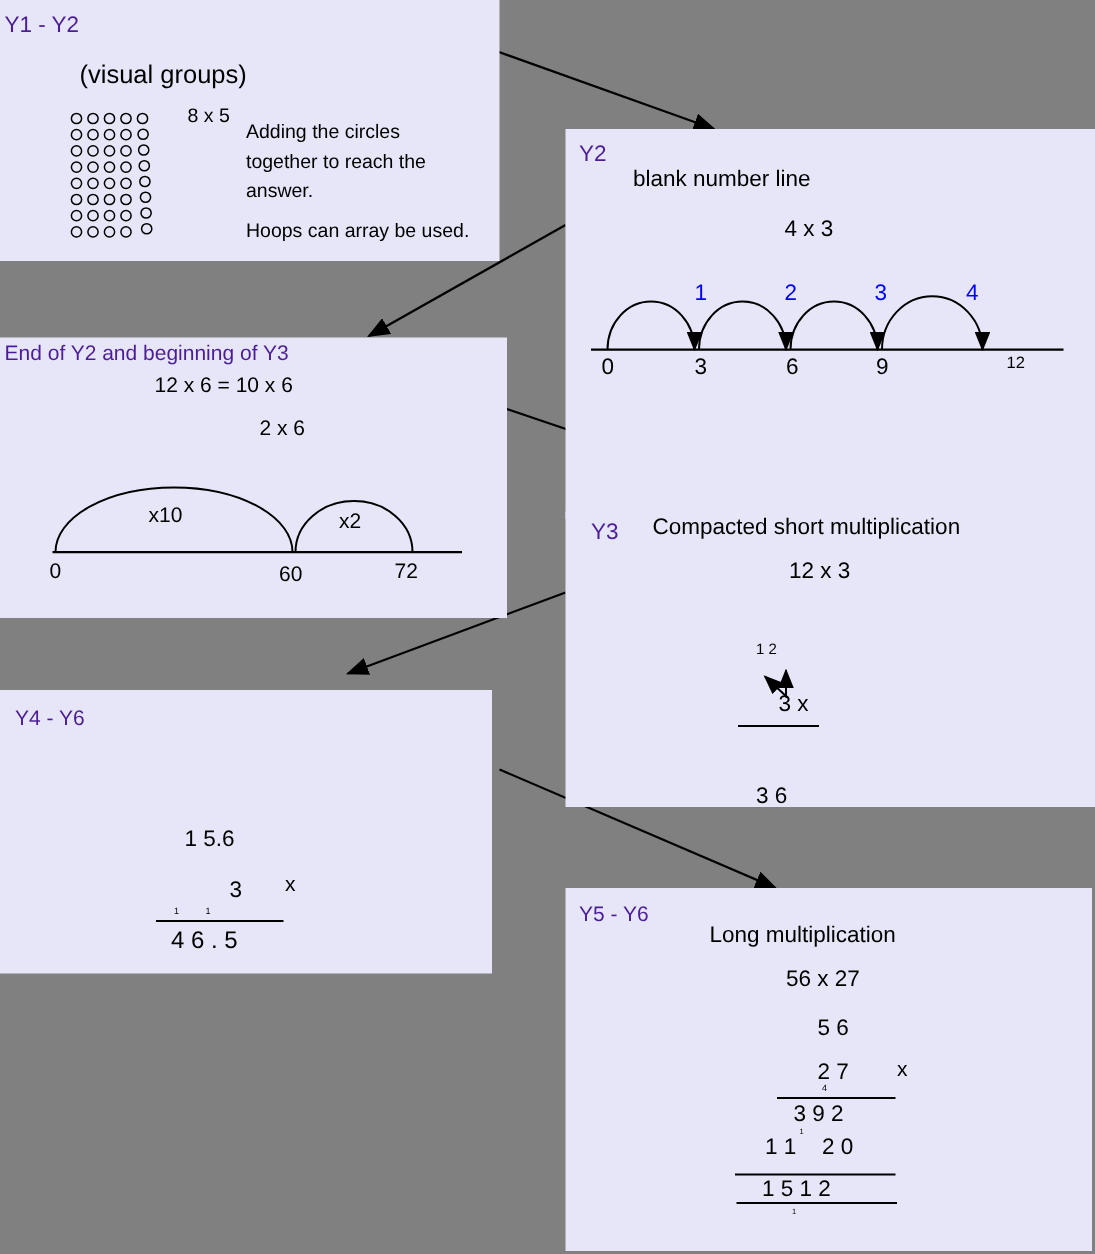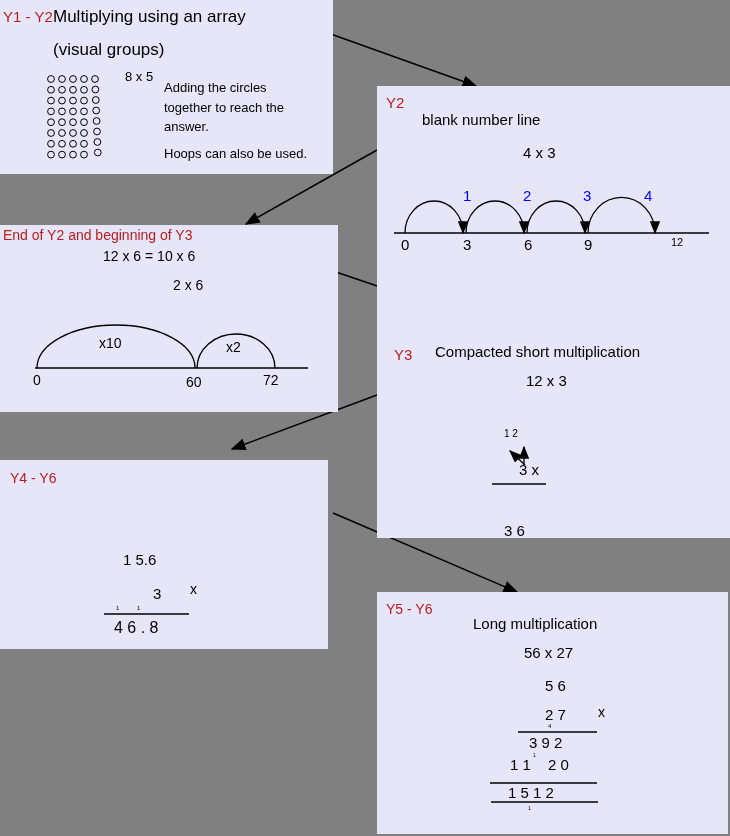--- a/index.html
+++ b/index.html
@@ -1,20 +1,20 @@
 <!DOCTYPE html>
 <html><head>
   <meta charset="utf-8">
   <style>
     html, body { margin:0; padding:0; }
     body { width:730px; height:836px; background:#808080; position:relative; overflow:hidden;
       font-family:"Liberation Sans", sans-serif; color:#000; }
     .panel { position:absolute; background:#e6e6f8; }
     .abs { position:absolute; white-space:nowrap; }
-    .red { color:#b91c1c; }
+    .red { color:#4c1d95; }
     .blue { color:#0000ff; }
     .comic { font-family:Liberation Sans, sans-serif; }
     svg { position:absolute; left:0; top:0; overflow:visible; }
   </style>
 </head>
 <body>
 
 <svg width="730" height="836">
   <defs>
     <marker id="ah" markerWidth="10" markerHeight="8" refX="9" refY="4" orient="auto">
@@ -23,21 +23,20 @@
   </defs>
   <line x1="328" y1="33" x2="476" y2="86" stroke="#000" stroke-width="1.5" marker-end="url(#ah)"></line>
   <line x1="377" y1="150" x2="246" y2="224" stroke="#000" stroke-width="1.5" marker-end="url(#ah)"></line>
   <line x1="333" y1="271" x2="498" y2="327" stroke="#000" stroke-width="1.5" marker-end="url(#ah)"></line>
   <line x1="377" y1="395" x2="232" y2="449" stroke="#000" stroke-width="1.5" marker-end="url(#ah)"></line>
   <line x1="333" y1="513" x2="517" y2="592" stroke="#000" stroke-width="1.5" marker-end="url(#ah)"></line>
 </svg>
 
 <div class="panel" style="left:0;top:0;width:333px;height:174px;">
   <div class="abs red" style="left:3px;top:8px;font-size:15px;">Y1 - Y2</div>
-  <div class="abs" style="left:53px;top:7px;font-size:17px;">Multiplying using an array</div>
   <div class="abs" style="left:53px;top:40px;font-size:17px;">(visual groups)</div>
   <div class="abs" style="left:125px;top:69px;font-size:13px;">8 x 5</div>
   <svg width="333" height="174" id="arr">
       <circle cx="51" cy="79" r="3.4" fill="none" stroke="#000" stroke-width="1"></circle>
       <circle cx="62" cy="79" r="3.4" fill="none" stroke="#000" stroke-width="1"></circle>
       <circle cx="73" cy="79" r="3.4" fill="none" stroke="#000" stroke-width="1"></circle>
       <circle cx="84" cy="79" r="3.4" fill="none" stroke="#000" stroke-width="1"></circle>
       <circle cx="95" cy="79" r="3.4" fill="none" stroke="#000" stroke-width="1"></circle>
       <circle cx="51" cy="89.8" r="3.4" fill="none" stroke="#000" stroke-width="1"></circle>
       <circle cx="62" cy="89.8" r="3.4" fill="none" stroke="#000" stroke-width="1"></circle>
@@ -71,21 +70,21 @@
       <circle cx="97.4" cy="142" r="3.4" fill="none" stroke="#000" stroke-width="1"></circle>
       <circle cx="51" cy="154.60000000000002" r="3.4" fill="none" stroke="#000" stroke-width="1"></circle>
       <circle cx="62" cy="154.60000000000002" r="3.4" fill="none" stroke="#000" stroke-width="1"></circle>
       <circle cx="73" cy="154.60000000000002" r="3.4" fill="none" stroke="#000" stroke-width="1"></circle>
       <circle cx="84" cy="154.60000000000002" r="3.4" fill="none" stroke="#000" stroke-width="1"></circle>
       <circle cx="97.8" cy="152.50000000000003" r="3.4" fill="none" stroke="#000" stroke-width="1"></circle>
     </svg>
   <div class="abs" style="left:164px;top:80px;font-size:13px;">Adding the circles</div>
   <div class="abs" style="left:164px;top:100px;font-size:13px;">together to reach the</div>
   <div class="abs" style="left:164px;top:119px;font-size:13px;">answer.</div>
-  <div class="abs" style="left:164px;top:146px;font-size:13px;">Hoops can also be used.</div>
+  <div class="abs" style="left:164px;top:146px;font-size:13px;">Hoops can array be used.</div>
 </div>
 
 <div class="panel" style="left:377px;top:86px;width:353px;height:260px;">
   <div class="abs red" style="left:9px;top:8px;font-size:15px;">Y2</div>
   <div class="abs" style="left:45px;top:25px;font-size:15px;">blank number line</div>
   <div class="abs" style="left:146px;top:58px;font-size:15px;">4 x 3</div>
   <svg width="353" height="200">
     <line x1="17" y1="147" x2="332" y2="147" stroke="#000" stroke-width="1.5"></line>
     <path d="M28,147 A29,32 0 0 1 86,147" fill="none" stroke="#000" stroke-width="1.3" marker-end="url(#ah)"></path>
     <path d="M89,147 A29,32 0 0 1 147,147" fill="none" stroke="#000" stroke-width="1.3" marker-end="url(#ah)"></path>
@@ -136,21 +135,21 @@
 <div class="panel" style="left:0;top:460px;width:328px;height:189px;">
   <div class="abs red comic" style="left:10px;top:10px;font-size:14px;">Y4 - Y6</div>
   <div class="abs comic" style="left:123px;top:91px;font-size:15px;">1 5.6</div>
   <div class="abs comic" style="left:153px;top:125px;font-size:15px;">3</div>
   <div class="abs comic" style="left:190px;top:121px;font-size:14px;">x</div>
   <div class="abs comic" style="left:116px;top:145px;font-size:6px;">1</div>
   <div class="abs comic" style="left:137px;top:145px;font-size:6px;">1</div>
   <svg width="328" height="189">
     <line x1="104" y1="154" x2="189" y2="154" stroke="#000" stroke-width="1.3"></line>
   </svg>
-  <div class="abs comic" style="left:114px;top:159px;font-size:16px;">4 6 . 8</div>
+  <div class="abs comic" style="left:114px;top:159px;font-size:16px;">4 6 . 5</div>
 </div>
 
 <div class="panel" style="left:377px;top:592px;width:351px;height:242px;">
   <div class="abs red comic" style="left:9px;top:9px;font-size:14px;">Y5 - Y6</div>
   <div class="abs comic" style="left:96px;top:23px;font-size:15px;">Long multiplication</div>
   <div class="abs comic" style="left:147px;top:52px;font-size:15px;">56 x 27</div>
   <div class="abs comic" style="left:168px;top:85px;font-size:15px;">5 6</div>
   <div class="abs comic" style="left:168px;top:114px;font-size:15px;">2 7</div>
   <div class="abs comic" style="left:221px;top:112px;font-size:14px;">x</div>
   <div class="abs comic" style="left:171px;top:131px;font-size:6px;">4</div>

